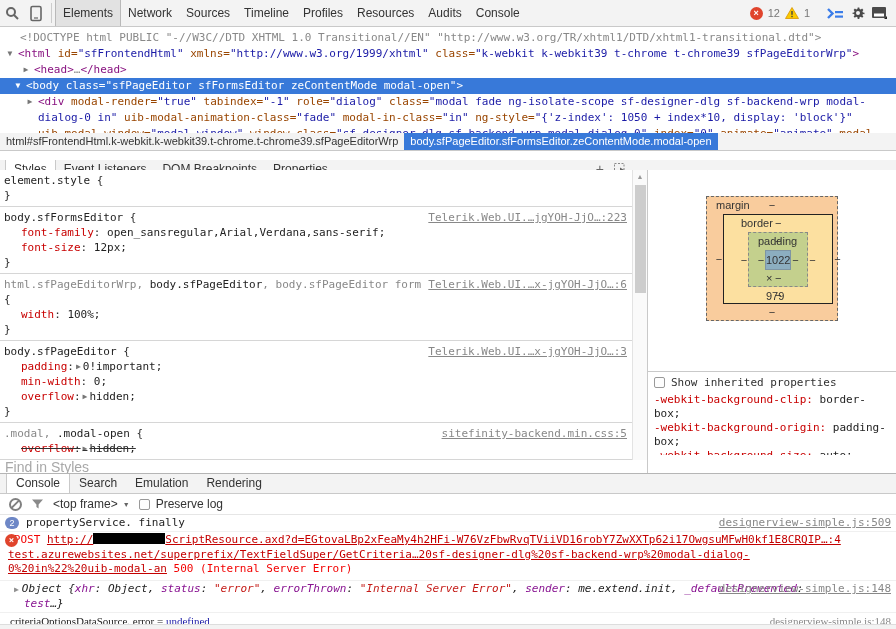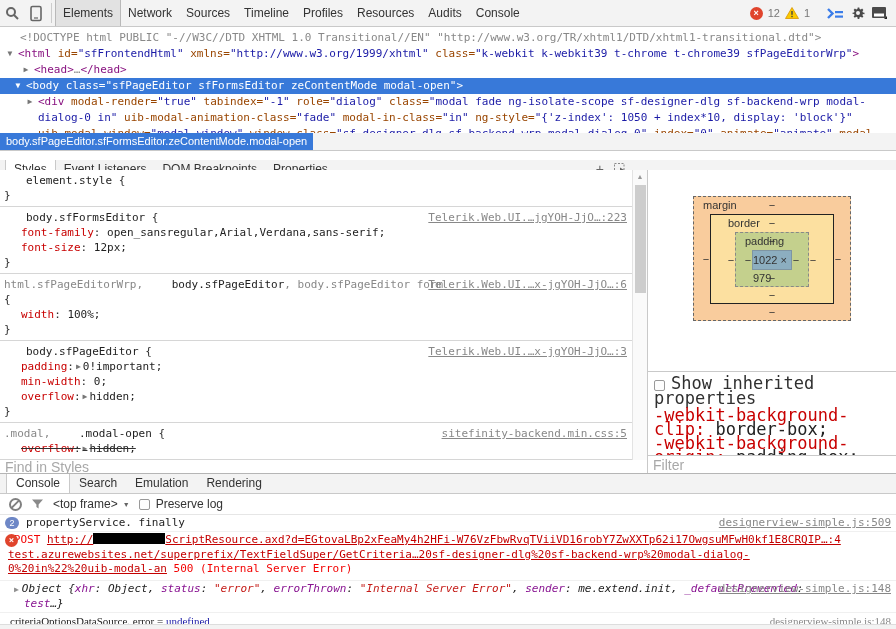--- a/index.html
+++ b/index.html
@@ -44,55 +44,55 @@
   .sbtab { padding:0 8px; line-height:18px; color:#333; white-space:nowrap; }
   .sbtab.active { background:#fff; border-left:1px solid #c9c9c9; border-right:1px solid #c9c9c9; margin-left:5px; }
   .sb-icons { position:absolute; right:268px; top:0; height:18px; display:flex; align-items:center; gap:10px; }
   .plus-ico { color:#666; font-size:14px; line-height:14px; }
 
   
   #styles { position:absolute; left:0; top:170px; width:632px; height:290px; overflow:hidden; background:#fff; }
   .rule { position:relative; border-bottom:1px solid #d6d6d6; padding:3px 4px; line-height:15px; }
   .src { position:absolute; right:5px; top:3px; color:#888; text-decoration:underline; white-space:nowrap; }
   .prop { padding-left:17px; }
-  .tk-selb { color:#222;margin-left:22px; } .tk-selg { color:#888; }
+  .tk-selb { color:#222; } .tk-selg { color:#888; }
   .tk-pn { color:#c80000; } .tk-pv { color:#222; }
   .tk-arr { color:#777; font-size:8px; padding:0 2px; vertical-align:1px; }
   .strike { text-decoration:line-through; }
 
   #findbar { position:absolute; left:0; top:460px; width:647px; height:13px; background:#fff; }
   .flat-input { border:none; outline:none; width:100%; height:100%; font-size:14px;
                 font-family:"Liberation Sans",sans-serif; color:#333; padding:0 5px; background:transparent; }
   .flat-input::placeholder { color:#a8a8a8; }
 
   
   #sb-styles { position:absolute; left:632px; top:170px; width:15px; height:290px;
                background:#fafafa; border-left:1px solid #e3e3e3; }
   .sb-up { height:13px; text-align:center; font-size:7px; line-height:13px; color:#999; }
   .sb-thumb { position:absolute; left:2px; top:15px; width:11px; height:108px; background:#cdcdcd; }
 
   
   #rightpane { position:absolute; left:647px; top:170px; width:249px; height:303px;
                border-left:1px solid #c9c9c9; background:#fff; }
   #boxmodel { position:absolute; top:26px; left:0; right:0; font-size:11px; color:#333; }
-  .bm-margin { width:158px; margin:0 auto; background:#f9cc9d; border:1px dashed #666; padding:0 8px; }
+  .bm-margin { width:132px; margin:0 auto; background:#f9cc9d; border:1px dashed #666; padding:0 8px; }
   .bm-border { background:#fce0a0; border:1px solid #222; padding:0 16px; }
   .bm-padding { background:#c4d08d; border:1px dashed #888; padding:0 8px; }
   .bm-content { background:#8caec0; border:1px solid #7e95a3; height:20px; line-height:18px; }
   .bm-toprow { position:relative; height:17px; line-height:17px; }
   .bm-label { position:absolute; left:1px; top:0; }
   .bm-cdash { display:block; text-align:center; }
   .bm-mid { display:flex; align-items:center; }
   .bm-mid .side { width:8px; text-align:center; flex:none; }
   .bm-mid .inner { flex:1; }
   .bm-botrow { height:16px; line-height:16px; text-align:center; }
 
   #comp-sec { position:absolute; left:0; right:0; top:201px; bottom:18px;
               border-top:1px solid #c9c9c9; overflow:hidden; padding:4px 6px;
-              font-family:"DejaVu Sans Mono",monospace; font-size:17px; line-height:14px; }
+              font-family:"DejaVu Sans Mono",monospace; font-size:11px; line-height:14px; }
   .cb { display:inline-block; width:11px; height:11px; border:1px solid #999; background:#fdfdfd;
         border-radius:2px; vertical-align:-2px; margin-right:6px; }
   .cprop { word-wrap:break-word; }
   .cpn { color:#c80000; } .cpv { color:#222; }
   #filterbar { position:absolute; left:0; right:0; bottom:0; height:18px; border-top:1px solid #c9c9c9; }
 
   
   #console { position:absolute; left:0; top:473px; width:896px; height:156px;
              border-top:1px solid #b5b5b5; background:#fff; }
   #ctabs { height:20px; background:#f3f3f3; border-bottom:1px solid #c9c9c9; display:flex; }
@@ -206,20 +206,21 @@
   </div>
   <div class="dom-row" style="padding-left:38px;">
     <span><span class="tk-v">dialog-0 in"</span><span class="tk-a"> uib-modal-animation-class=</span><span class="tk-v">"fade"</span><span class="tk-a"> modal-in-class=</span><span class="tk-v">"in"</span><span class="tk-a"> ng-style=</span><span class="tk-v">"{'z-index': 1050 + index*10, display: 'block'}"</span></span>
   </div>
   <div class="dom-row" style="padding-left:38px;">
     <span><span class="tk-a">uib-modal-window=</span><span class="tk-v">"modal-window"</span><span class="tk-a"> window-class=</span><span class="tk-v">"sf-designer-dlg sf-backend-wrp modal-dialog-0"</span><span class="tk-a"> index=</span><span class="tk-v">"0"</span><span class="tk-a"> animate=</span><span class="tk-v">"animate"</span><span class="tk-a"> modal-</span></span>
   </div>
 </div>
 
 <div id="crumbs">
+  <span class="crumb">html#sfFrontendHtml.k-webkit.k-webkit39.t-chrome.t-chrome39.sfPageEditorWrp</span>
   <span class="crumb selected">body.sfPageEditor.sfFormsEditor.zeContentMode.modal-open</span>
 </div>
 
 <div id="sbtabs">
   <span class="sbtab active">Styles</span>
   <span class="sbtab">Event Listeners</span>
   <span class="sbtab">DOM Breakpoints</span>
   <span class="sbtab">Properties</span>
   <span class="sb-icons">
     <span class="plus-ico">+</span>
@@ -318,23 +319,20 @@
     <div class="cprop">
       <span class="cpn">-webkit-background-clip:</span><span class="cpv"> border-box;</span>
     </div>
     <div class="cprop">
       <span class="cpn">-webkit-background-origin:</span><span class="cpv"> padding-box;</span>
     </div>
     <div class="cprop">
       <span class="cpn">-webkit-background-size:</span><span class="cpv"> auto;</span>
     </div>
   </div>
-  <div id="filterbar">
-    <input class="flat-input" placeholder="Filter" style="">
-  </div>
 </div>
 
 <div id="console">
   <div id="ctabs">
     <span class="ctab active">Console</span>
     <span class="ctab">Search</span>
     <span class="ctab">Emulation</span>
     <span class="ctab">Rendering</span>
   </div>
   <div id="ctoolbar">

